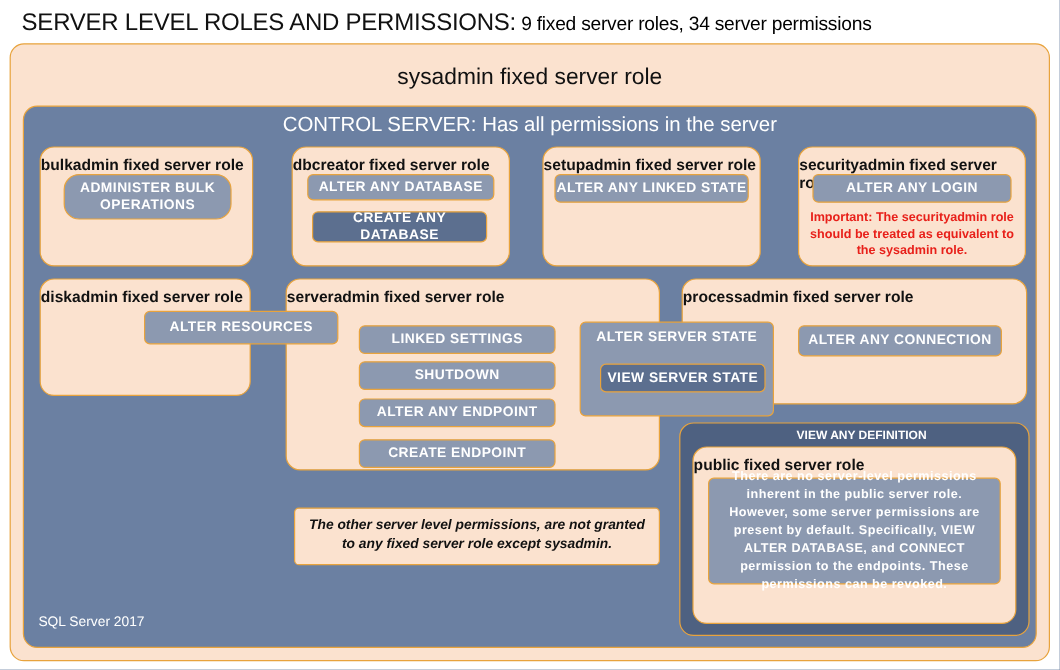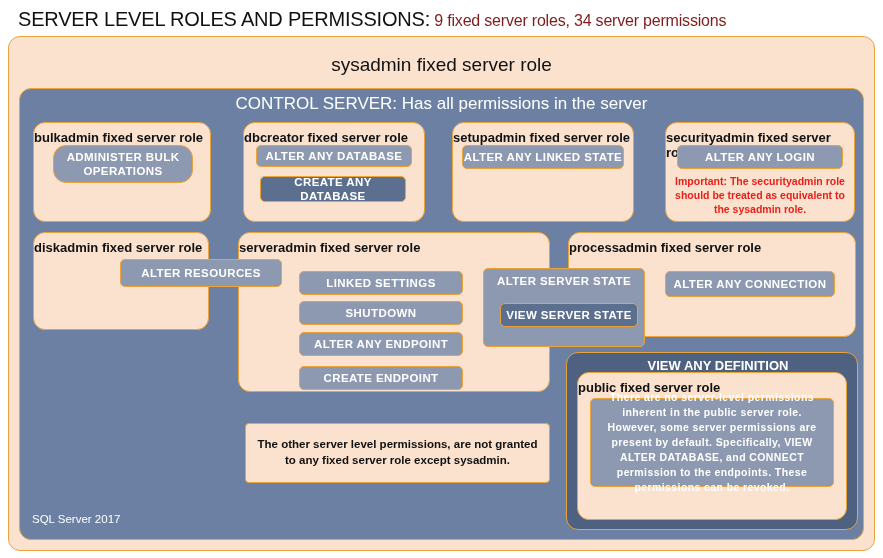--- a/index.html
+++ b/index.html
@@ -12,21 +12,21 @@
   }
   
   #title-bar{
     position:absolute;left:18px;top:8px;width:850px;height:26px;
     white-space:nowrap;
   }
   #title-bar .t-main{
     font-size:20px;font-weight:400;color:#111111;letter-spacing:-0.2px;
   }
   #title-bar .t-sub{
-    font-size:16px;font-weight:400;color:#7f1d1d;letter-spacing:-0.2px;
+    font-size:16px;font-weight:400;color:#000000;letter-spacing:-0.2px;
   }
 
   
   .peach{
     background:#fbe2cf;
     border:1.6px solid #e8a33d;
     border-radius:12px;
     box-sizing:border-box;
     position:absolute;
   }
@@ -111,33 +111,34 @@
   #perm-create-endpoint{left:299px;top:366px;width:164px;height:24px;}
 
   #perm-alter-server-state{left:483px;top:268px;width:162px;height:79px;
       align-items:flex-start;padding-top:5px;}
   #perm-view-server-state{left:500px;top:303px;width:138px;height:24px;}
 
   #perm-alter-any-connection{left:665px;top:271px;width:170px;height:26px;}
 
   
   #view-any-definition-box{left:566px;top:352px;width:292px;height:178px;}
-  #view-any-definition-label{top:358px;left:566px;width:304px;font-size:13px;font-weight:bold;text-align:center;}
+  #view-any-definition-label{top:358px;left:566px;width:304px;font-size:10px;font-weight:bold;text-align:center;}
   #role-public{left:577px;top:372px;width:270px;height:148px;}
   #public-note{left:590px;top:398px;width:244px;height:89px;
       font-size:10.5px;line-height:1.42;padding:4px 6px;}
 
   
   #other-perms-note{
-    position:absolute;left:245px;top:423px;width:305px;height:60px;
+    position:absolute;left:245px;top:423px;width:305px;height:48px;
     background:#fbe2cf;border:1.6px solid #e8a33d;border-radius:4px;
     box-sizing:border-box;
     display:flex;align-items:center;justify-content:center;text-align:center;
     font-size:11.5px;font-weight:bold;color:#111111;line-height:1.35;
     padding:0 6px;
+    font-style:italic;
   }
 
   #footer-label{
     position:absolute;left:32px;top:513px;
     color:#ffffff;font-size:11.5px;
   }
 </style>
 </head>
 <body>
 

